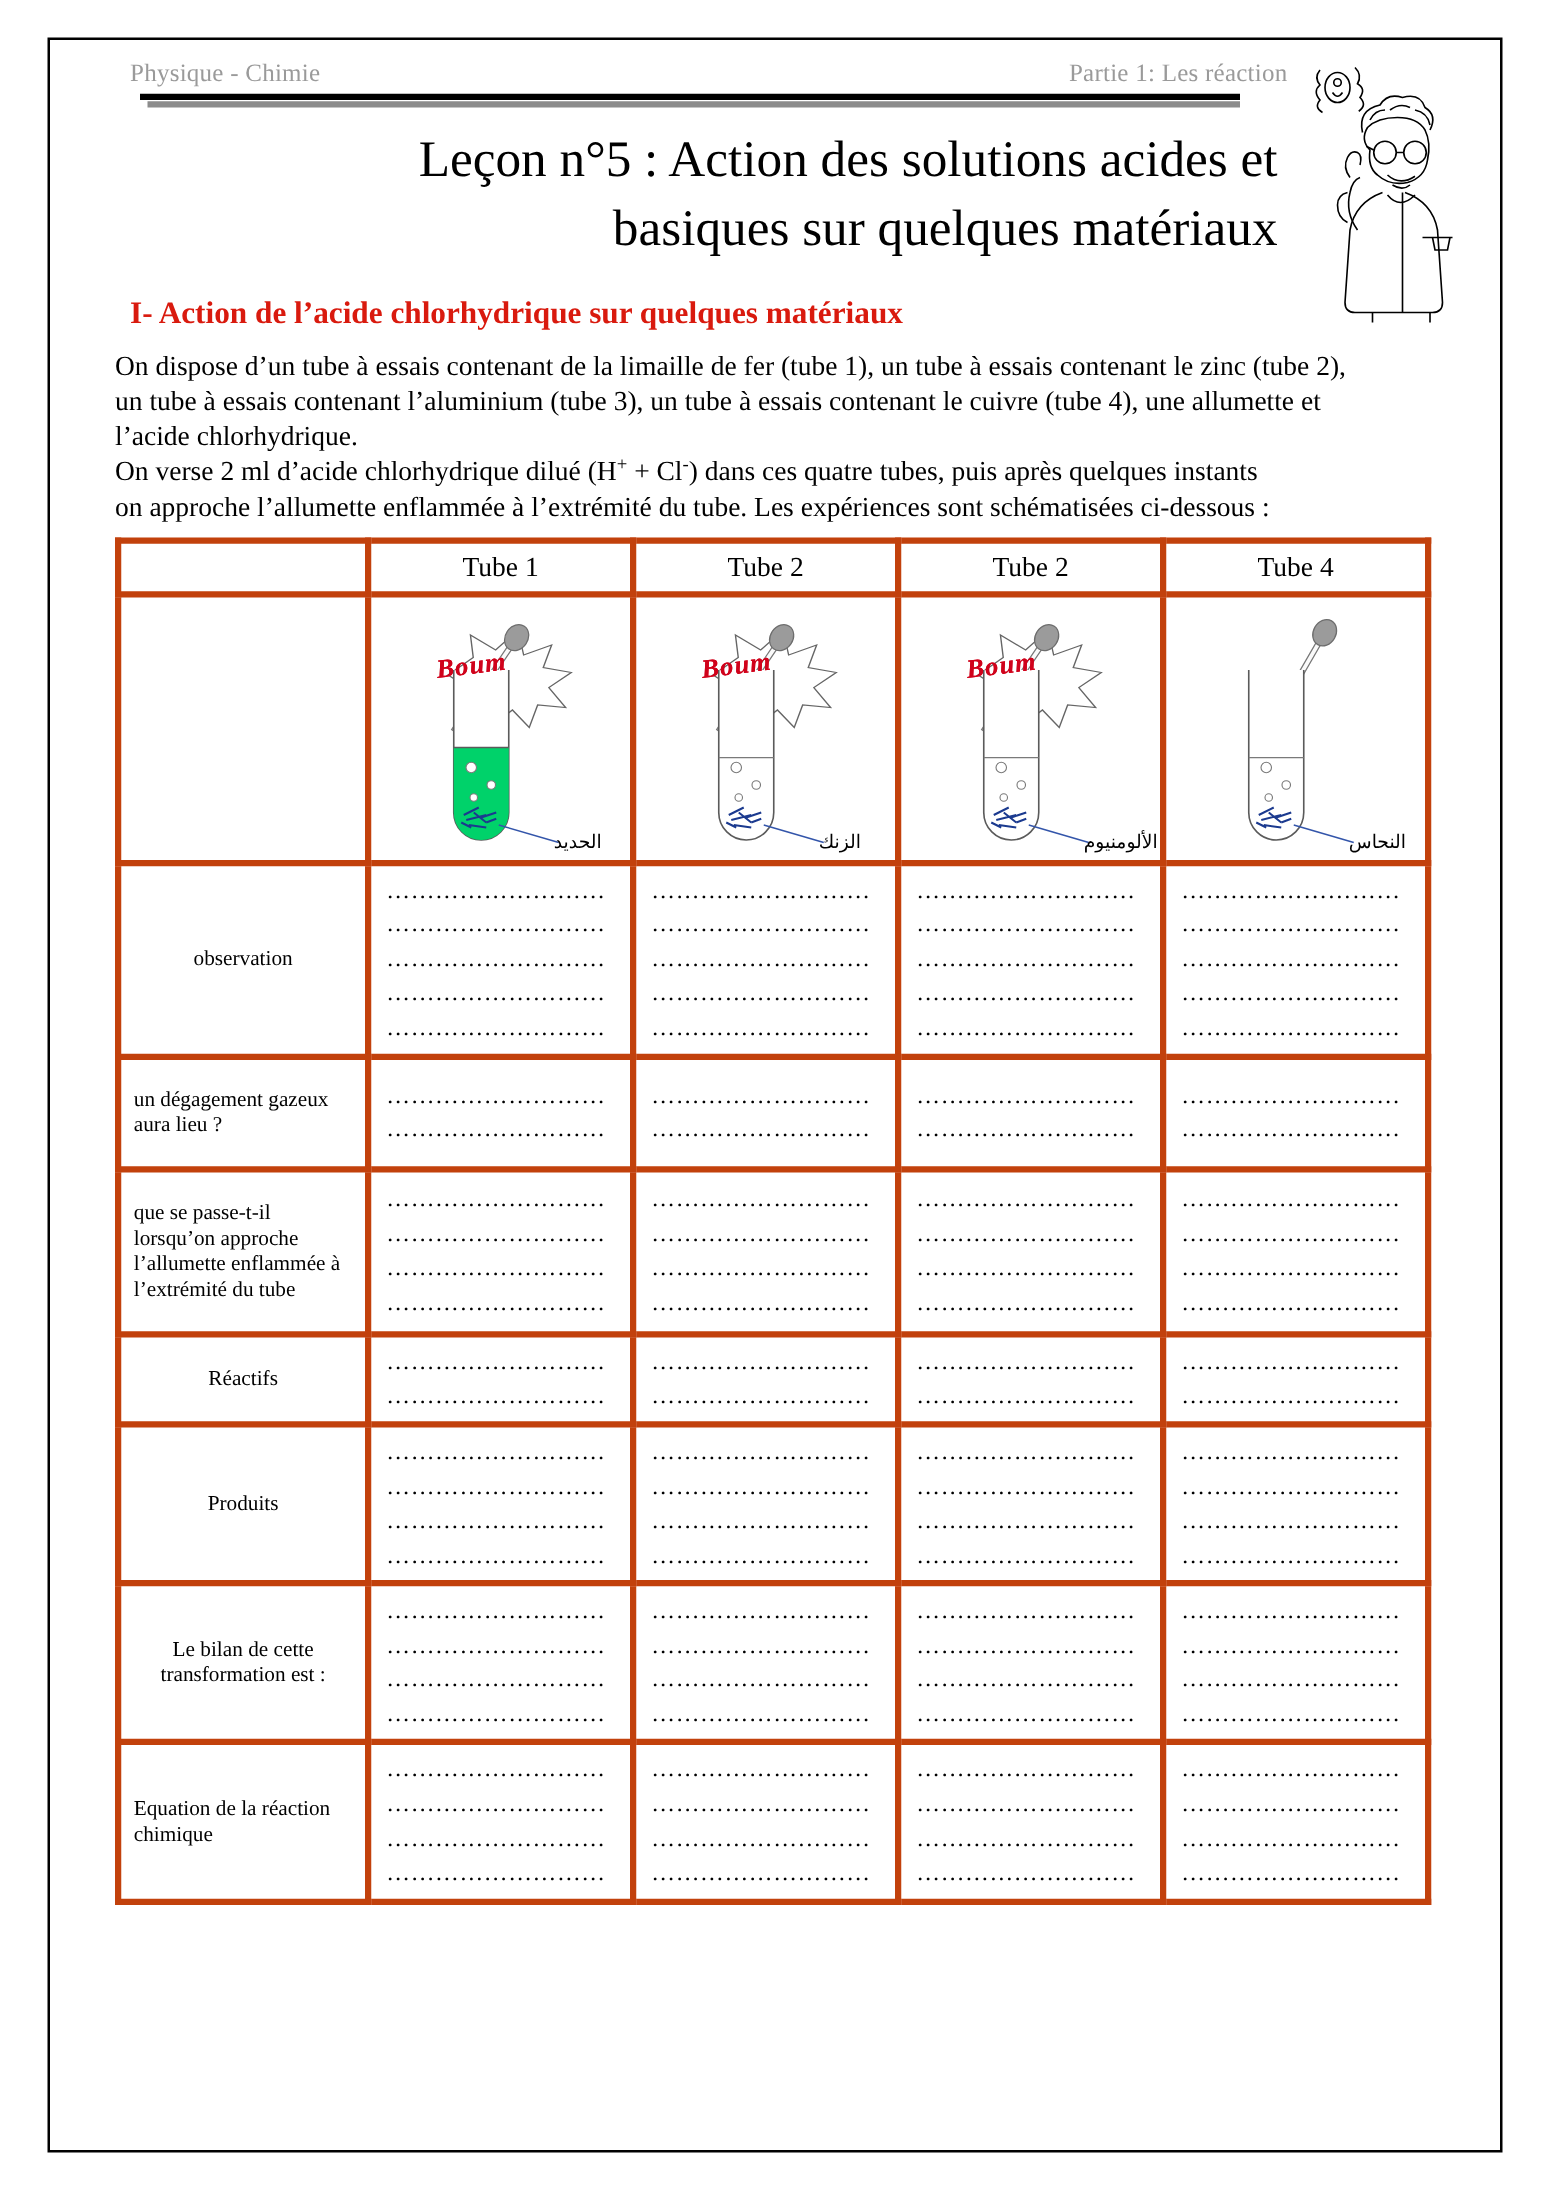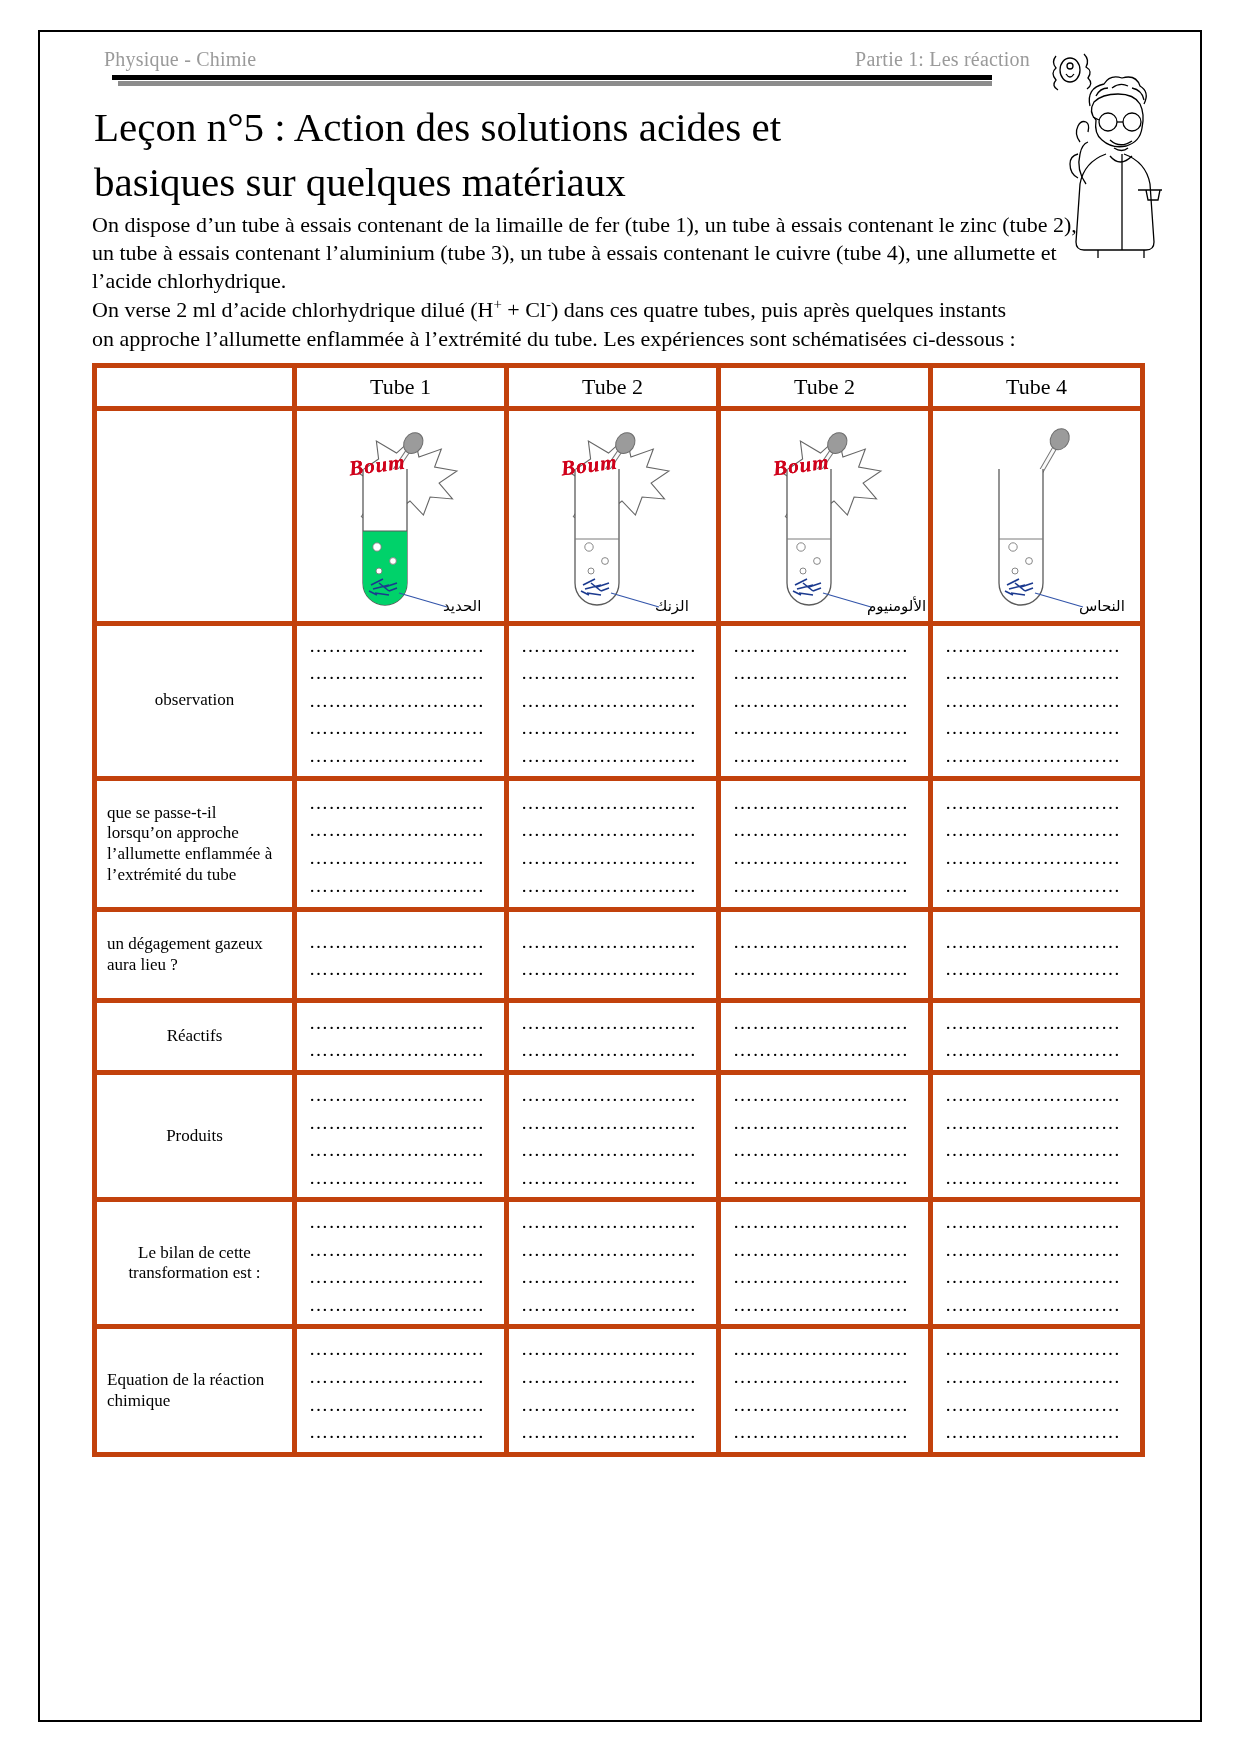--- a/index.html
+++ b/index.html
@@ -61,21 +61,21 @@
   .rule-grey {
     height: 5px;
     background: #8c8c8c;
     margin-left: 6px;
     margin-top: 1px;
   }
 
   
   .doc-title {
     margin: 14px 150px 0 30px;
-    text-align: left;
+    text-align: right;
     font-size: 41px;
     line-height: 1.35;
     font-weight: normal;
     font-family: "Liberation Serif", "DejaVu Serif", serif;
   }
   .doc-title .l2 { display: block; }
 
   
   .sect-heading {
     color: #d91a0e;
@@ -248,20 +248,21 @@
 
         <path d="M76 200 l0 8 M122 200 l0 8"></path>
       </svg>
     </div>
 
     <div class="doc-title">
       <span class="l1">Leçon n°5 : Action des solutions acides et</span>
       <span class="l2">basiques sur quelques matériaux</span>
     </div>
 
+    <div class="sect-heading">I- Action de l’acide chlorhydrique sur quelques matériaux</div>
 
     <div class="intro">
       <p>
         <span>On dispose d’un tube à essais contenant de la limaille de fer (tube 1), un tube à essais contenant le zinc (tube 2),</span><br>
         <span>un tube à essais contenant l’aluminium (tube 3), un tube à essais contenant le cuivre (tube 4), une allumette et</span><br>
         <span>l’acide chlorhydrique.</span>
       </p>
       <p>
         <span>On verse 2 ml d’acide chlorhydrique dilué (H</span><sup>+</sup><span> + Cl</span><sup>-</sup><span>) dans ces quatre tubes, puis après quelques instants</span><br>
         <span>on approche l’allumette enflammée à l’extrémité du tube. Les expériences sont schématisées ci-dessous :</span>
@@ -447,20 +448,39 @@
             </td>
             <td class="dots">
               <span class="d">………………………</span>
               <span class="d">………………………</span>
               <span class="d">………………………</span>
               <span class="d">………………………</span>
               <span class="d">………………………</span>
             </td>
           </tr>
           <tr>
+            <td class="lbl left">un dégagement gazeux aura lieu ?</td>
+            <td class="dots">
+              <span class="d">………………………</span>
+              <span class="d">………………………</span>
+            </td>
+            <td class="dots">
+              <span class="d">………………………</span>
+              <span class="d">………………………</span>
+            </td>
+            <td class="dots">
+              <span class="d">………………………</span>
+              <span class="d">………………………</span>
+            </td>
+            <td class="dots">
+              <span class="d">………………………</span>
+              <span class="d">………………………</span>
+            </td>
+          </tr>
+          <tr>
             <td class="lbl left">que se passe-t-il lorsqu’on approche l’allumette enflammée à l’extrémité du tube</td>
             <td class="dots">
               <span class="d">………………………</span>
               <span class="d">………………………</span>
               <span class="d">………………………</span>
               <span class="d">………………………</span>
             </td>
             <td class="dots">
               <span class="d">………………………</span>
               <span class="d">………………………</span>
@@ -469,39 +489,20 @@
             </td>
             <td class="dots">
               <span class="d">………………………</span>
               <span class="d">………………………</span>
               <span class="d">………………………</span>
               <span class="d">………………………</span>
             </td>
             <td class="dots">
               <span class="d">………………………</span>
               <span class="d">………………………</span>
-              <span class="d">………………………</span>
-              <span class="d">………………………</span>
-            </td>
-          </tr>
-          <tr>
-            <td class="lbl left">un dégagement gazeux aura lieu ?</td>
-            <td class="dots">
-              <span class="d">………………………</span>
-              <span class="d">………………………</span>
-            </td>
-            <td class="dots">
-              <span class="d">………………………</span>
-              <span class="d">………………………</span>
-            </td>
-            <td class="dots">
-              <span class="d">………………………</span>
-              <span class="d">………………………</span>
-            </td>
-            <td class="dots">
               <span class="d">………………………</span>
               <span class="d">………………………</span>
             </td>
           </tr>
           <tr>
             <td class="lbl">Réactifs</td>
             <td class="dots">
               <span class="d">………………………</span>
               <span class="d">………………………</span>
             </td>

